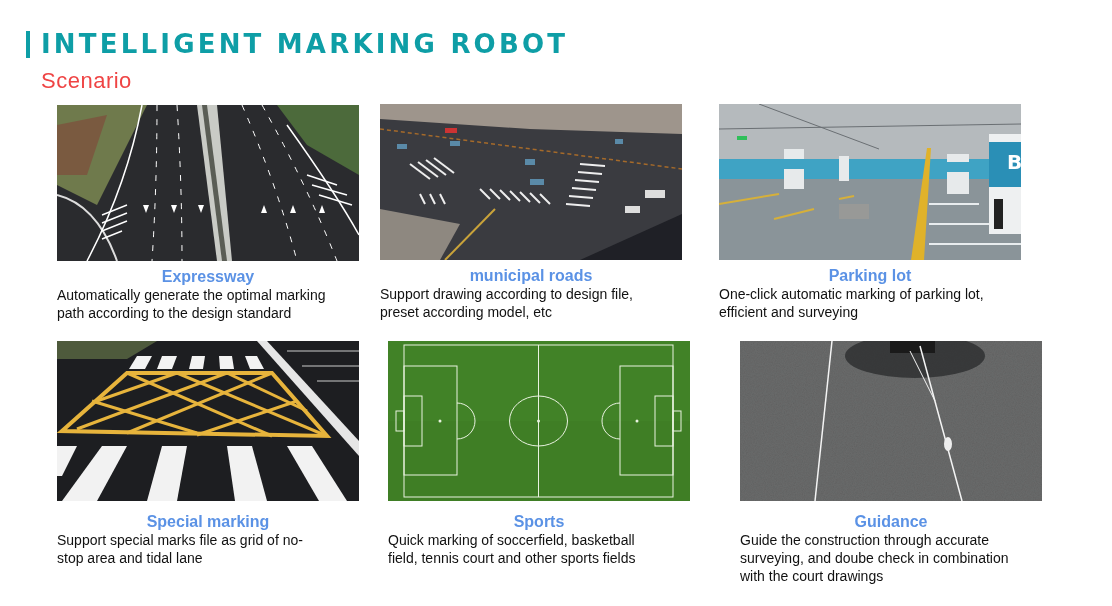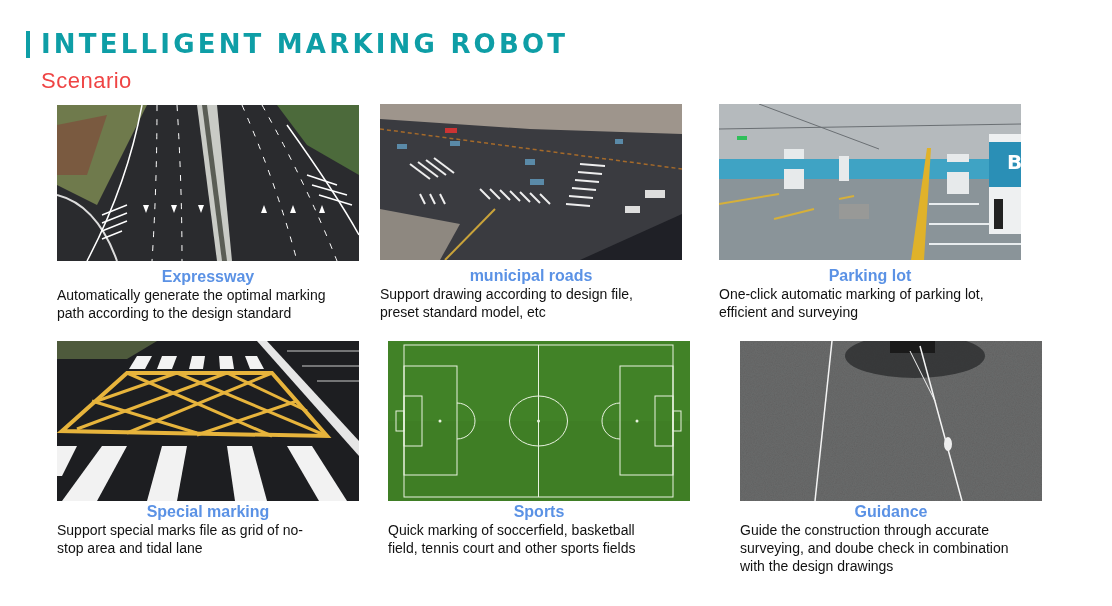--- a/index.html
+++ b/index.html
@@ -7,21 +7,21 @@
   .title-bar { position:absolute; left:26px; top:31px; width:4px; height:27px; background:#0e9ea6; }
   .title { position:absolute; left:41px; top:26px; font-family:"DejaVu Sans", sans-serif; font-weight:bold; font-size:26px; letter-spacing:3.2px; color:#0e9ea6; white-space:nowrap; line-height:36px; }
   .subtitle { position:absolute; left:41px; top:68px; font-size:22px; color:#ef4444; letter-spacing:0.5px; line-height:26px; }
   .card { position:absolute; width:302px; }
   .card .img { width:302px; height:156px; position:relative; overflow:hidden; }
   .card .img svg { display:block; width:302px; height:156px; }
   .card .label { text-align:center; color:#5b92e5; font-weight:bold; font-size:16px; line-height:18px; margin-top:7px; }
   .card .desc { color:#111; font-size:14px; line-height:18px; }
   .card.r2 .img { height:160px; }
   .card.r2 .img svg { height:160px; }
-  .card.r2 .label { margin-top:2px; }
+  .card.r2 .label { margin-top:12px; }
 </style>
 </head>
 <body>
 
 <div class="title-bar"></div>
 <div class="title">INTELLIGENT MARKING ROBOT</div>
 <div class="subtitle">Scenario</div>
 
 <div class="card" style="left:57px; top:105px;">
   <div class="img">
@@ -108,21 +108,21 @@
         </g>
       <g fill="#ddd">
           <rect x="265" y="86" width="20" height="8"></rect>
           <rect x="245" y="102" width="15" height="7"></rect>
         </g>
     </svg>
   </div>
   <div class="label">municipal roads</div>
   <div class="desc">
     <div>Support drawing according to design file,</div>
-    <div>preset standard model, etc</div>
+    <div>preset according model, etc</div>
   </div>
 </div>
 
 <div class="card" style="left:719px; top:104px;">
   <div class="img">
     <svg viewBox="0 0 302 156" preserveAspectRatio="none">
       <rect width="302" height="156" fill="#7c858c"></rect>
       <rect width="302" height="55" fill="#b5babd"></rect>
       <rect y="55" width="302" height="20" fill="#3fa3c4"></rect>
       <rect y="75" width="302" height="81" fill="#8a9499"></rect>
@@ -256,15 +256,15 @@
       <line x1="92" y1="0" x2="75" y2="160" stroke="#f4f4f4" stroke-width="1.5"></line>
       <line x1="180" y1="5" x2="222" y2="160" stroke="#f4f4f4" stroke-width="1.5"></line>
       <line x1="170" y1="10" x2="195" y2="60" stroke="#f4f4f4" stroke-width="1"></line>
       <ellipse cx="208" cy="103" rx="4" ry="7" fill="#eee"></ellipse>
     </svg>
   </div>
   <div class="label">Guidance</div>
   <div class="desc">
     <div>Guide the construction through accurate</div>
     <div>surveying, and doube check in combination</div>
-    <div>with the design drawings</div>
+    <div>with the court drawings</div>
   </div>
 </div>
 
 </body></html>

